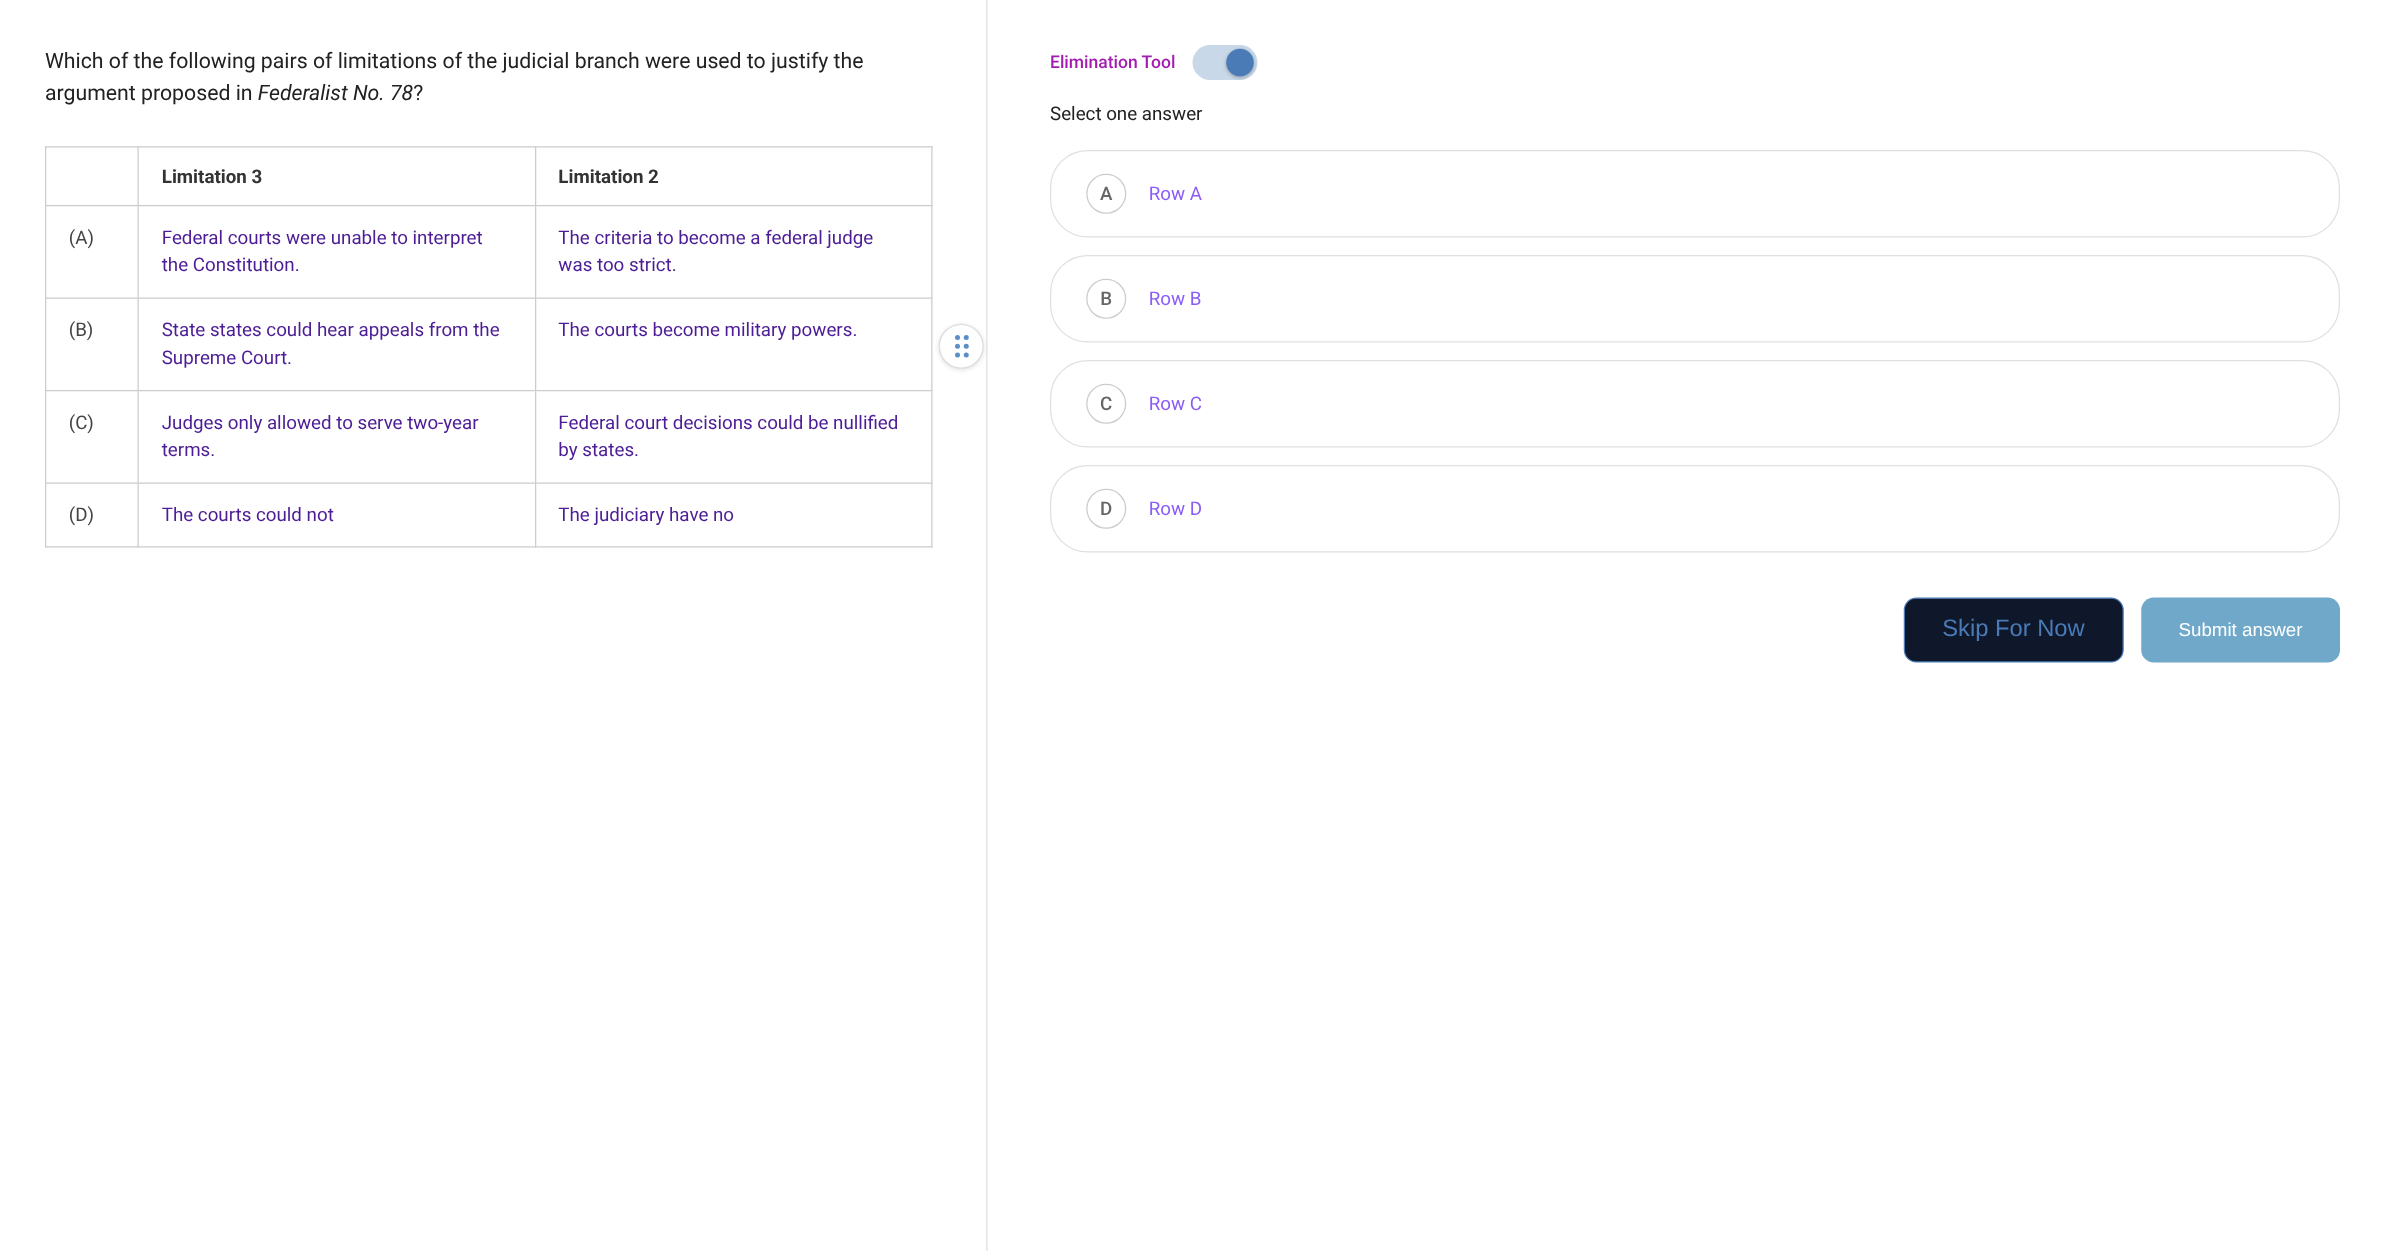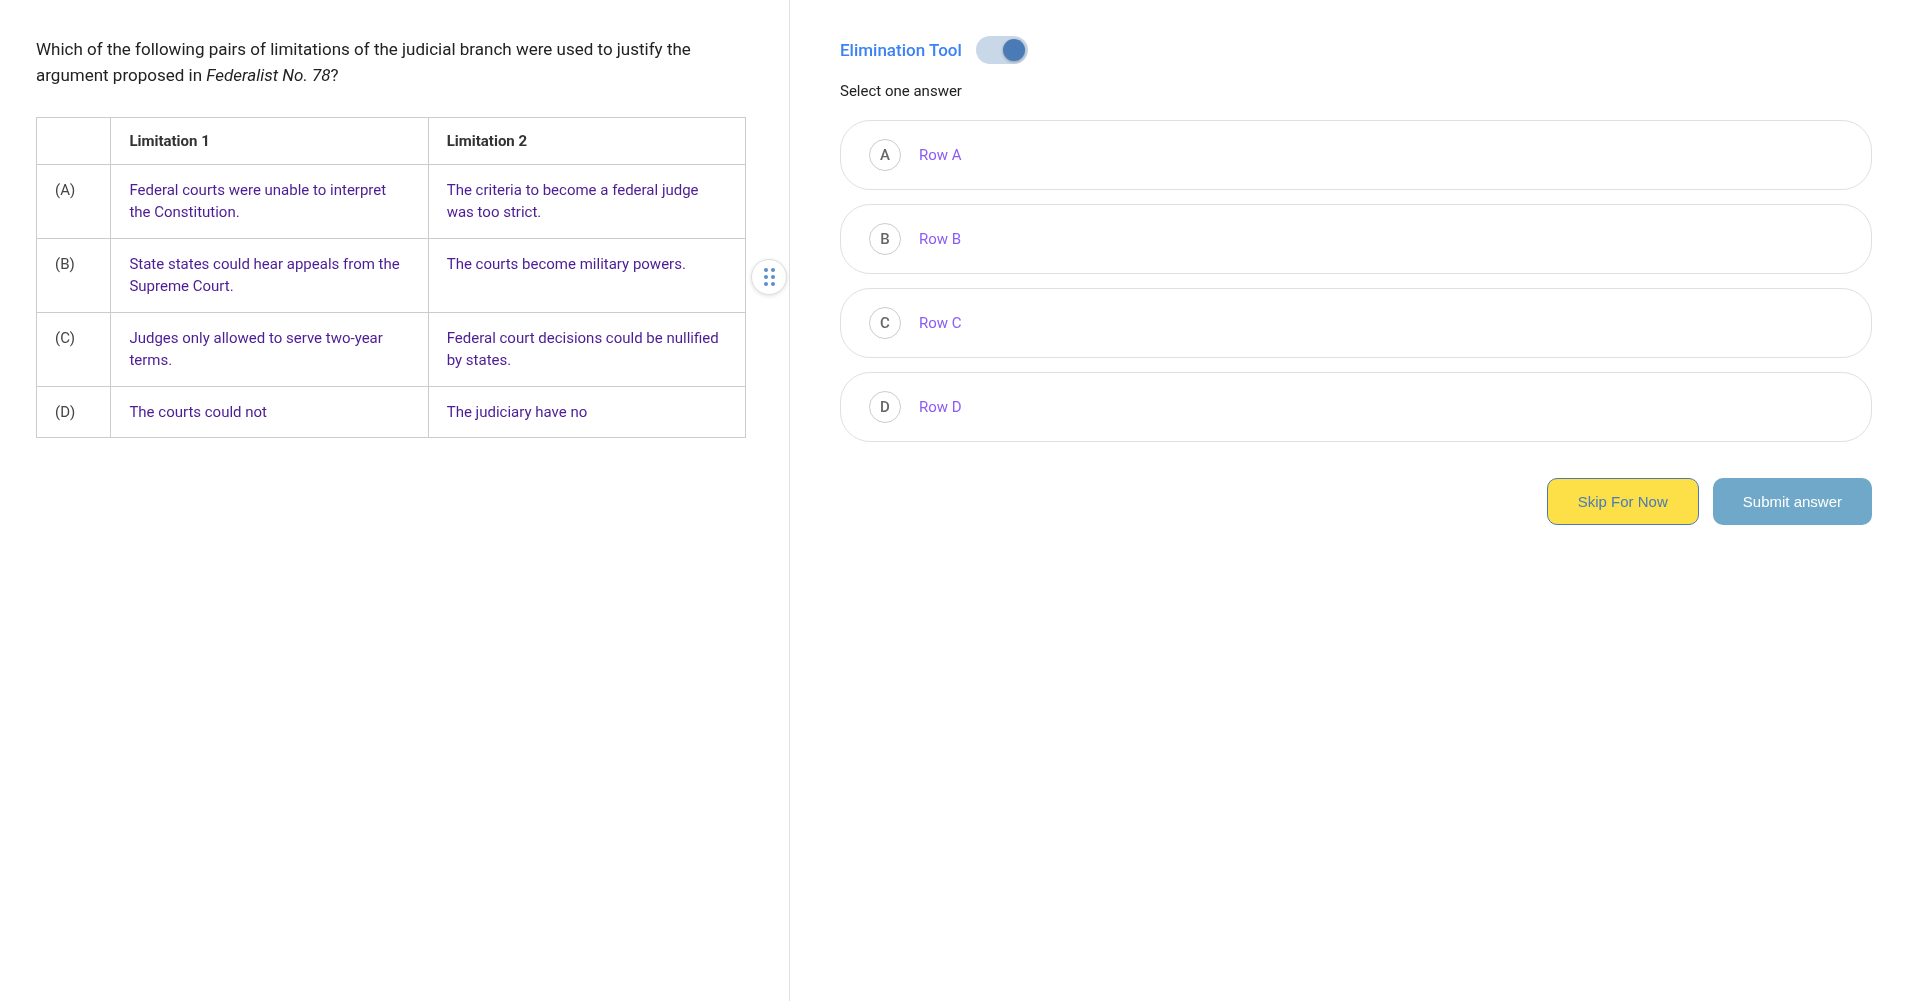--- a/index.html
+++ b/index.html
@@ -129,23 +129,23 @@
 
     
     .elimination-tool-row {
       display: flex;
       align-items: center;
       gap: 14px;
       margin-bottom: 18px;
     }
 
     .elimination-tool-label {
-      font-size: 17px;
+      font-size: 14px;
       font-weight: 500;
-      color: #3b82f6;
+      color: #a21caf;
     }
 
     
     .toggle-switch {
       position: relative;
       width: 52px;
       height: 28px;
       cursor: pointer;
     }
 
@@ -231,24 +231,24 @@
     .action-buttons {
       display: flex;
       justify-content: flex-end;
       gap: 14px;
       margin-top: 8px;
     }
 
     .btn-skip {
       padding: 14px 30px;
       border: 1.5px solid #4a7bb7;
-      background: #fde047;
+      background: #0f172a;
       color: #4a7bb7;
       border-radius: 10px;
-      font-size: 15px;
+      font-size: 19px;
       font-weight: 500;
       cursor: pointer;
       transition: background 0.15s;
     }
 
     .btn-submit {
       padding: 10px 30px;
       border: none;
       background: #6fa8c9;
       color: #fff;
@@ -267,21 +267,21 @@
   <div class="left-panel">
     <p class="question-text">
       <span>Which of the following pairs of limitations of the judicial branch were used to justify the argument proposed in </span><em>Federalist No. 78</em><span>?</span>
     </p>
 
     <div style="position: relative;">
       <table class="limitations-table">
         <thead>
           <tr>
             <th class="row-label-col"></th>
-            <th class="col1">Limitation 1</th>
+            <th class="col1">Limitation 3</th>
             <th class="col2">Limitation 2</th>
           </tr>
         </thead>
         <tbody id="table-body">
         <tr>
       <td class="row-label-col">(A)</td>
       <td class="col1">Federal courts were unable to interpret the Constitution.</td>
       <td class="col2">The criteria to become a federal judge was too strict.</td>
     </tr>
             <tr>

